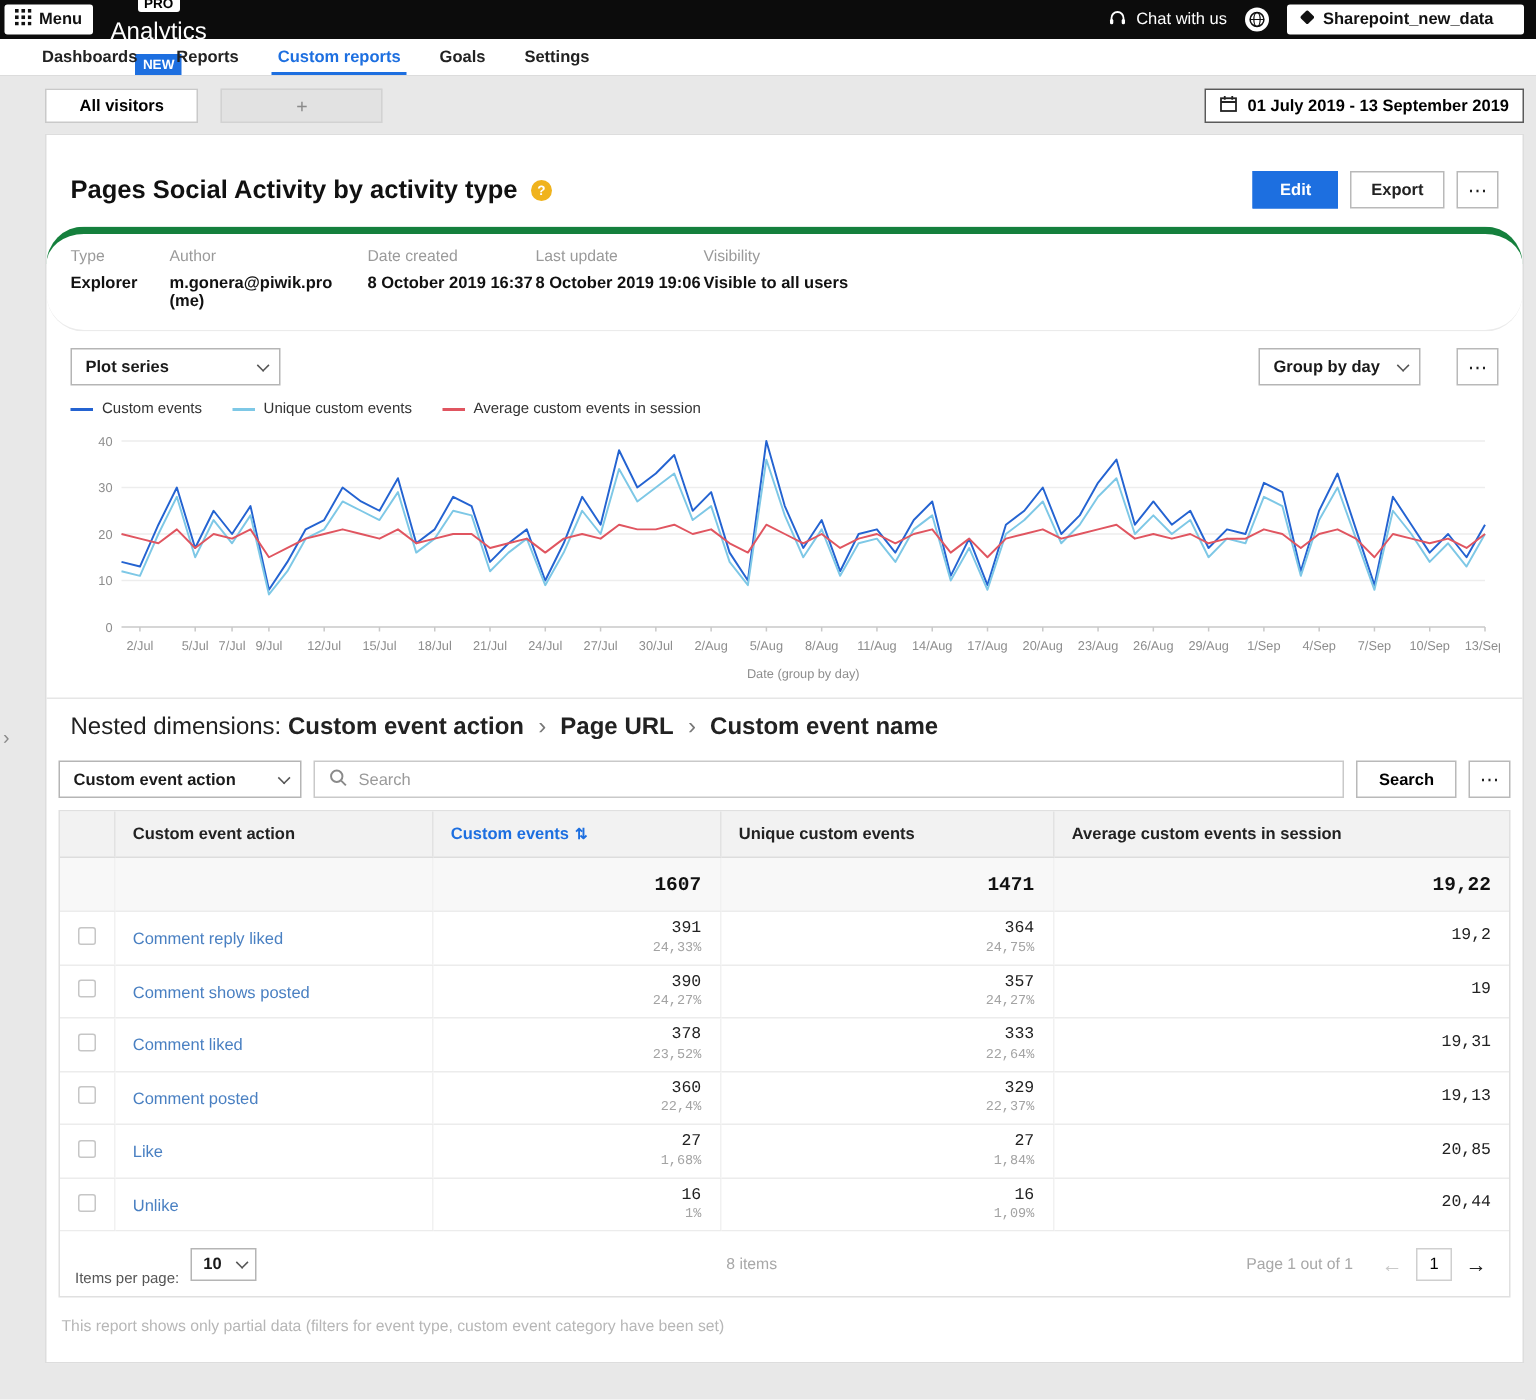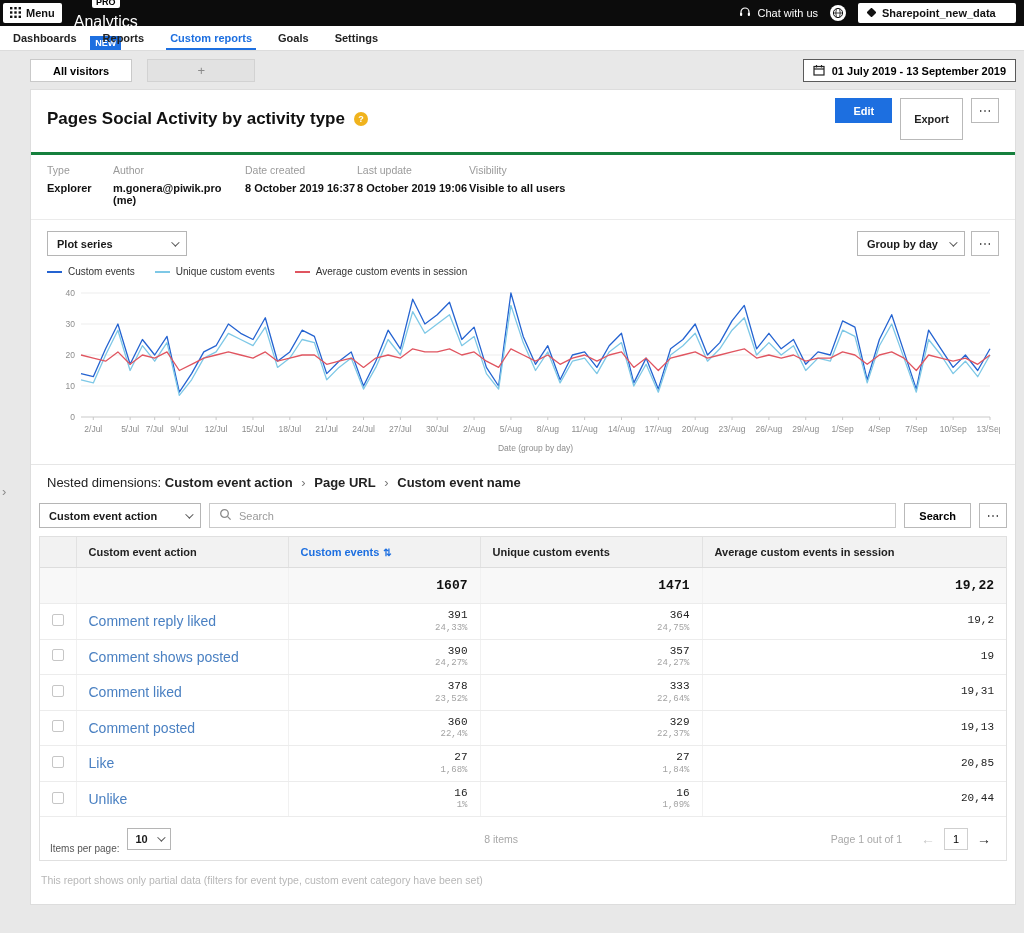--- a/index.html
+++ b/index.html
@@ -16,56 +16,56 @@
   .brand { display:flex; align-items:center; gap:5px;flex-direction:column; }
   .brand-piwik { font-weight:bold; font-size:13px; letter-spacing:.5px; }
   .pro-badge { background:#fff; color:#000; font-size:9px; font-weight:bold; padding:1px 4px; border-radius:2px; }
   .product-name { font-size:16px; }
   .new-badge { background:#1d6fe0; color:#fff; font-size:9px; font-weight:bold; padding:2px 5px; }
   .topbar-spacer { flex:1; }
   .chat-btn { display:flex; align-items:center; gap:6px; font-size:11px; color:#fff; background:none; border:none; cursor:pointer; }
   .globe-btn { width:16px; height:16px; border-radius:50%; background:#fff; display:flex; align-items:center; justify-content:center; border:none; cursor:pointer; padding:0; }
   .site-btn { background:#fff; color:#111; height:20px; display:flex; align-items:center; gap:6px; padding:0 9px; font-size:11px; font-weight:bold; border:none; border-radius:2px; cursor:pointer; min-width:158px; }
   
-  .tabs { background:#fff; height:25px; display:flex; padding:0 0; border-bottom:1px solid #dcdcdc; }
+  .tabs { background:#fff; height:25px; display:flex; padding:0 15px; border-bottom:1px solid #dcdcdc; }
   .tab { display:flex; align-items:center; padding:0 13px; font-size:11px; font-weight:bold; color:#222; position:relative; cursor:pointer; }
   .tab.active { color:#1d6fe0; }
   .tab.active::after { content:""; position:absolute; left:9px; right:9px; bottom:0; height:2px; background:#1d6fe0; }
   
   .filterbar { display:flex; align-items:center; padding:8px 8px 7px 30px; gap:15px; }
   .seg-btn { background:#fff; border:1px solid #c9c9c9; height:23px; padding:0 22px; font-weight:bold; font-size:11px; cursor:pointer; }
   .addseg-btn { background:#e2e2e2; border:1px solid #d2d2d2; height:23px; width:108px; color:#8a8a8a; font-size:13px; cursor:pointer; }
   .date-btn { margin-left:auto; background:#fff; border:1px solid #5a5a5a; height:23px; display:flex; align-items:center; gap:7px; padding:0 9px; font-weight:bold; font-size:11px; cursor:pointer; }
   
   .card { margin:0 8px 0 30px; background:#fff; border:1px solid #ddd; }
-  .title-row { display:flex; align-items:center; padding:8px 16px 12px; }
+  .title-row { display:flex; align-items:center; padding:24px 16px 12px; }
   .page-title { font-size:17px; font-weight:bold; color:#111; }
   .info-icon { width:14px; height:14px; border-radius:50%; background:#f0b31d; color:#fff; font-size:9px; font-weight:bold; display:inline-flex; align-items:center; justify-content:center; margin-left:9px; }
   .title-actions { margin-left:auto; display:flex; gap:8px; }
   .btn-blue { background:#1d6fe0; color:#fff; border:1px solid #1d6fe0; height:25px; padding:0 17px; font-weight:bold; font-size:11px; cursor:pointer; }
-  .btn-outline { background:#fff; color:#222; border:1px solid #b9b9b9; height:42px; padding:0 13px; font-weight:bold; font-size:11px; cursor:pointer; }
+  .btn-outline { background:#fff; color:#222; border:1px solid #b9b9b9; height:25px; padding:0 13px; font-weight:bold; font-size:11px; cursor:pointer; }
   .btn-more { background:#fff; color:#222; border:1px solid #b9b9b9; height:25px; width:28px; font-size:13px; cursor:pointer; }
   
-  .meta-row { display:flex; padding:9px 16px 13px; border-top:3px solid #15803d; border-bottom:1px solid #ebebeb; }
+  .meta-row { display:flex; padding:9px 16px 13px; border-top:5px solid #15803d; border-bottom:1px solid #ebebeb;border-radius:25px; }
   .meta-col:nth-child(1){ width:66px; } .meta-col:nth-child(2){ width:132px; }
   .meta-col:nth-child(3){ width:112px; } .meta-col:nth-child(4){ width:112px; }
   .meta-label { color:#9a9a9a; font-size:10.5px; margin-bottom:6px; }
   .meta-value { font-weight:bold; font-size:11px; color:#111; }
   
-  .chart-controls { display:flex; align-items:center; padding:11px 16px 8px; gap:6px; }
+  .chart-controls { display:flex; align-items:center; padding:11px 16px 8px; gap:24px; }
   .select { border:1px solid #b5b5b5; background:#fff; height:25px; display:flex; align-items:center; padding:0 9px; font-weight:bold; font-size:11px; gap:8px; cursor:pointer; }
   .select .chev { margin-left:auto; }
   .chev { width:6px; height:6px; border-right:1.5px solid #555; border-bottom:1.5px solid #555; transform:rotate(45deg) translateY(-2px); display:inline-block; }
   .w-plot { width:140px; } .w-group { width:108px; margin-left:auto; }
   .legend { display:flex; align-items:center; gap:20px; padding:2px 16px 4px; }
   .legend-item { display:flex; align-items:center; gap:6px; font-size:10px; color:#333; cursor:pointer; }
   .legend-line { width:15px; height:2px; background:#999; }
   .chart-wrap { padding:2px 16px 6px; }
   
-  .nested-dims { border-top:1px solid #e6e6e6; padding:10px 16px 9px; font-size:13px; color:#222; }
+  .nested-dims { border-top:1px solid #e6e6e6; padding:10px 16px 9px; font-size:16px; color:#222; }
   .nested-dims b { font-weight:bold; }
   .nd-sep { color:#777; margin:0 5px; }
   
   .table-controls { display:flex; align-items:center; gap:8px; padding:4px 8px 8px; }
   .w-dim { width:162px; }
   .search-box { flex:1; border:1px solid #c9c9c9; height:25px; display:flex; align-items:center; gap:7px; padding:0 9px; background:#fff; }
   .search-box input { border:none; outline:none; flex:1; font-size:11px; font-family:"Liberation Sans",sans-serif; color:#333; }
   .search-box input::placeholder { color:#9a9a9a; }
   .btn-search { background:#fff; border:1px solid #b9b9b9; height:25px; padding:0 14px; font-weight:bold; font-size:11px; cursor:pointer; }
   
@@ -76,21 +76,21 @@
   .report-table th:first-child { border-left:none; }
   .report-table th.sorted { color:#1d6fe0; }
   .sort-ic { font-size:10px; color:#1d6fe0; margin-left:4px; }
   .report-table td { border-bottom:1px solid #ececec; border-left:1px solid #f1f1f1; padding:5px 12px; vertical-align:middle; }
   .report-table td:first-child { border-left:none; }
   tr.totals td { background:#f8f8f8; padding:10px 12px; }
   .total-val { font-size:13px; font-weight:bold; text-align:right; color:#111; }
   .num { text-align:right;font-family:Liberation Mono, monospace; }
   .val { font-size:11px; color:#222; line-height:1.25; }
   .pct { font-size:9px; color:#a3a3a3; line-height:1.2; }
-  .dim-link { color:#4a80c2; font-size:14px; text-decoration:none; cursor:pointer; }
+  .dim-link { color:#4a80c2; font-size:11px; text-decoration:none; cursor:pointer; }
   .cb { width:12px; height:12px; border:1px solid #c6c6c6; background:#fff; display:inline-block; border-radius:2px; cursor:pointer; }
   .cb-col { width:36px; text-align:center; }
   
   .table-footer { display:flex; align-items:center; padding:6px 10px; gap:8px; background:#fff; }
   .ipp-label { font-size:10px; color:#555;margin-top:20px; }
   .select.small { height:22px; padding:0 7px; width:44px; font-weight:bold; }
   .items-count { flex:1; text-align:center; color:#a8a8a8; font-size:10.5px; }
   .page-info { color:#a8a8a8; font-size:10.5px; margin-right:6px; }
   .pg-btn { background:none; border:none; font-size:14px; cursor:pointer; width:24px; height:22px; }
   .pg-prev { color:#c9c9c9; }

